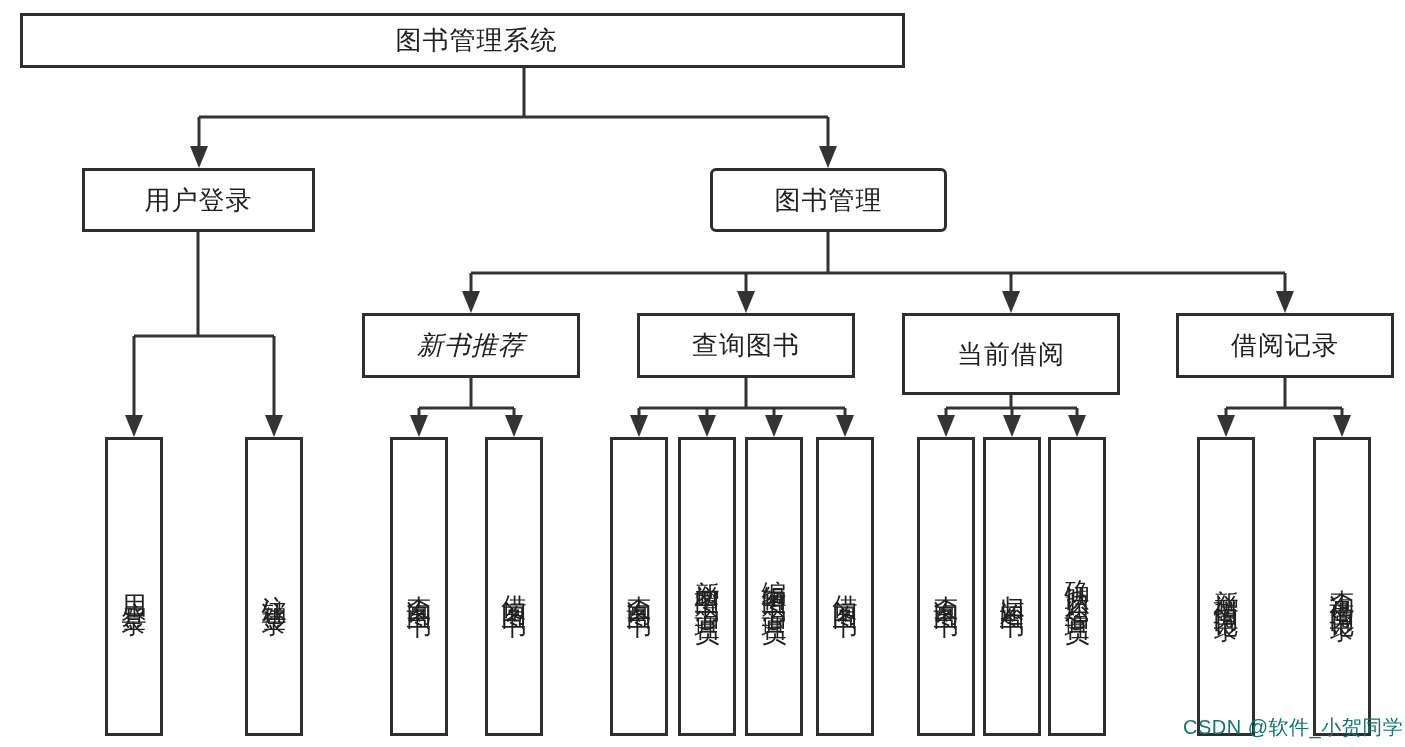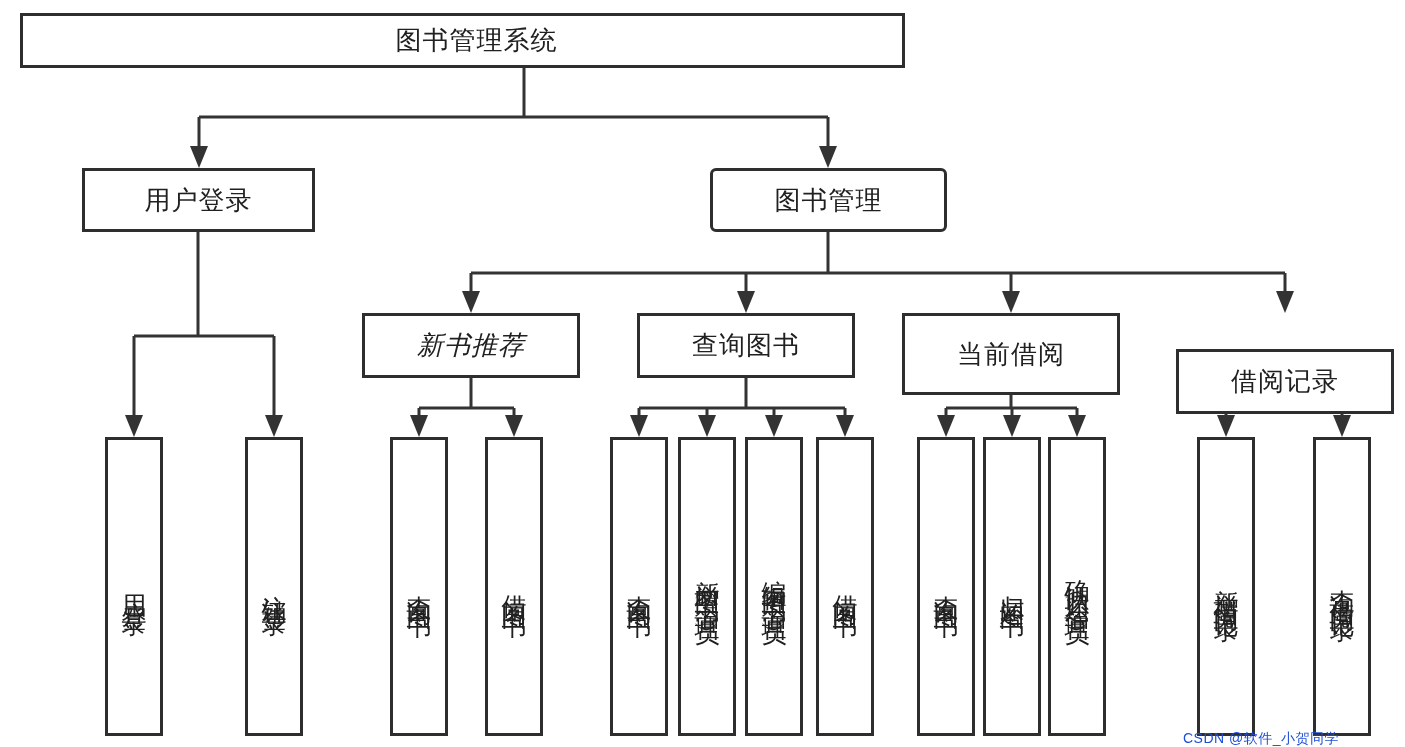--- a/index.html
+++ b/index.html
@@ -33,24 +33,24 @@
   .v {
     writing-mode: vertical-rl;
     text-orientation: mixed;
     font-size: 25px;
     letter-spacing: 6px;
     line-height: 1;
   }
   #watermark {
     position: absolute;
     left: 1183px;
-    top: 730px;
+    top: 714px;
     z-index: 5;
-    font-size: 14px;
-    color: #1d4ed8;
+    font-size: 20px;
+    color: #0f766e;
     letter-spacing: 0.5px;
     white-space: nowrap;
   }
 </style>
 </head>
 <body>
 
 <div id="stage">
 
   <svg id="connector-svg" viewBox="0 0 1405 747" xmlns="http://www.w3.org/2000/svg">
@@ -85,21 +85,21 @@
   </svg>
 
   <div class="box h" style="left:20px; top:13px; width:885px; height:55px;padding-left:28px;">图书管理系统</div>
 
   <div class="box h" style="left:82px; top:168px; width:233px; height:64px;">用户登录</div>
   <div class="box h" style="left:710px; top:168px; width:237px; height:64px;border-radius:6px;">图书管理</div>
 
   <div class="box h" style="left:362px; top:313px; width:218px; height:65px;font-style:italic;">新书推荐</div>
   <div class="box h" style="left:637px; top:313px; width:218px; height:65px;">查询图书</div>
   <div class="box h" style="left:902px; top:313px; width:218px; height:82px;">当前借阅</div>
-  <div class="box h" style="left:1176px; top:313px; width:218px; height:65px;margin-top:36px;">借阅记录</div>
+  <div class="box h" style="left:1176px; top:313px; width:218px; height:65px;">借阅记录</div>
 
   <div class="box v" style="left:105px; top:437px; width:58px; height:299px;">用户登录</div>
   <div class="box v" style="left:245px; top:437px; width:58px; height:299px;">注销登录</div>
 
   <div class="box v" style="left:390px; top:437px; width:58px; height:299px;">查询图书</div>
   <div class="box v" style="left:485px; top:437px; width:58px; height:299px;">借阅图书</div>
 
   <div class="box v" style="left:610px; top:437px; width:58px; height:299px;">查询图书</div>
   <div class="box v" style="left:678px; top:437px; width:58px; height:299px;">新增图书（管理员）</div>
   <div class="box v" style="left:745px; top:437px; width:58px; height:299px;">编辑图书（管理员）</div>

